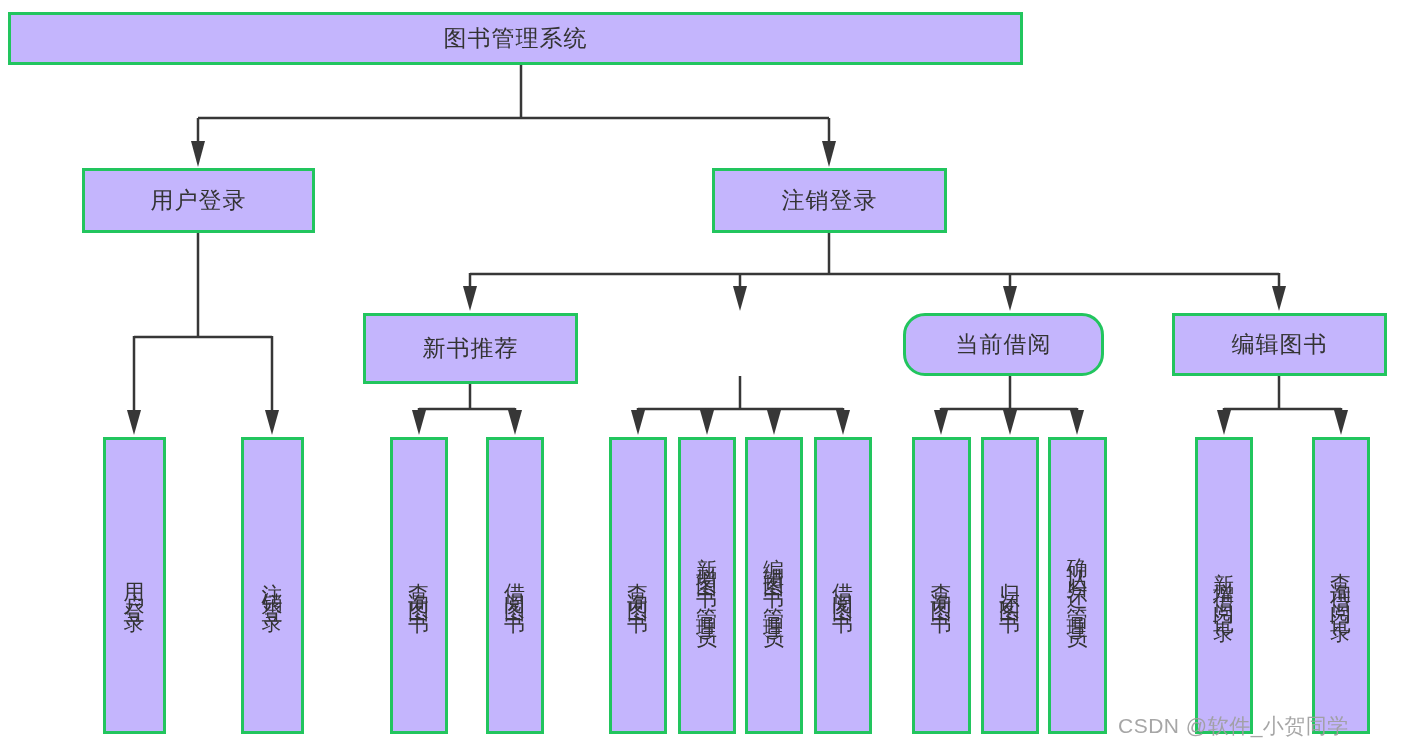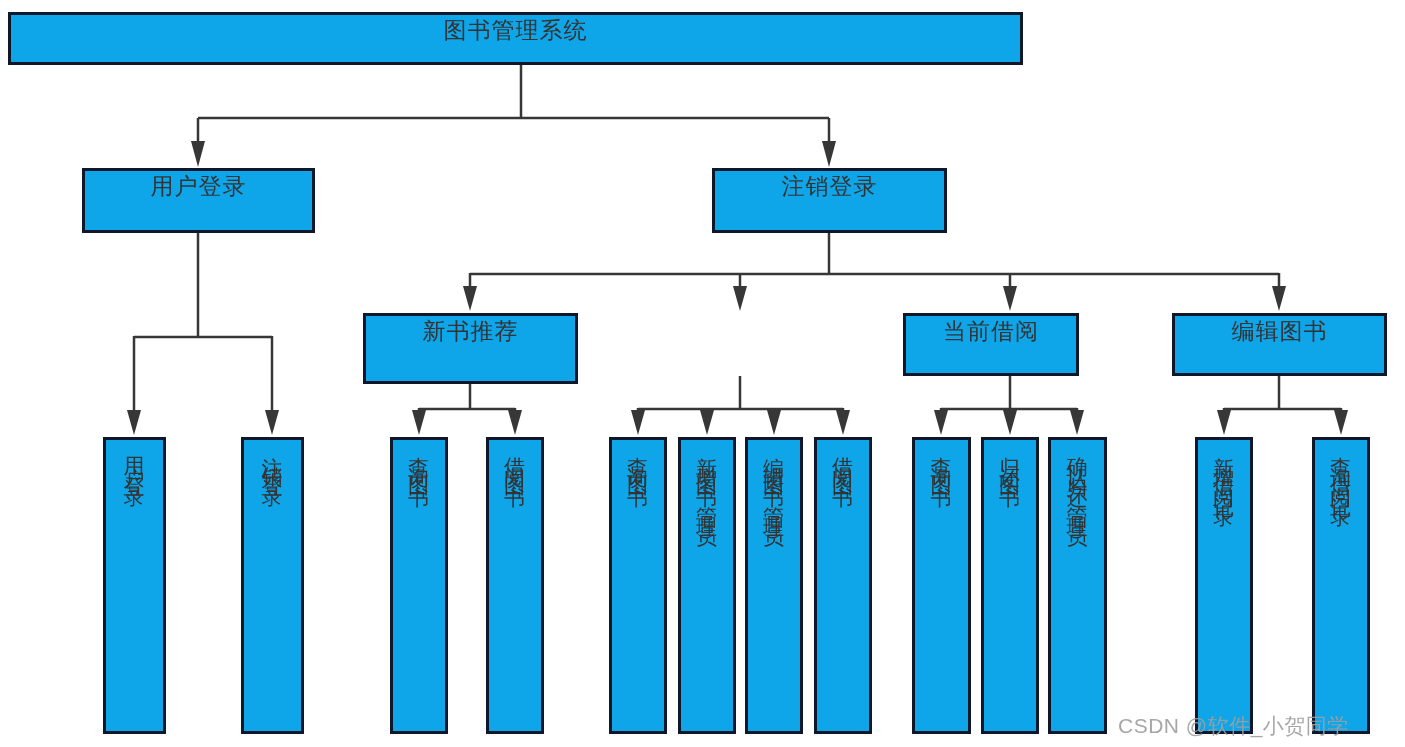--- a/index.html
+++ b/index.html
@@ -17,23 +17,24 @@
   }
   .wires {
     position: absolute;
     left: 0;
     top: 0;
     z-index: 1;
   }
   .box {
     position: absolute;
     box-sizing: border-box;
-    border: 3px solid #0f172a;
-    background: #0ea5e9;
+    border: 3px solid #22c55e;
+    background: #c4b5fd;
     display: flex;
+    align-items: center;
     justify-content: center;
     z-index: 2;
   }
   .hlabel {
     font-size: 23px;
     color: #333333;
     letter-spacing: 1px;
     white-space: nowrap;
   }
   .vlabel {
@@ -141,21 +142,21 @@
   <div class="box" style="left:82px; top:168px; width:233px; height:65px;">
     <span class="hlabel">用户登录</span>
   </div>
   <div class="box" style="left:712px; top:168px; width:235px; height:65px;">
     <span class="hlabel">注销登录</span>
   </div>
 
   <div class="box" style="left:363px; top:313px; width:215px; height:71px;">
     <span class="hlabel">新书推荐</span>
   </div>
-  <div class="box" style="left:903px; top:313px; width:176px; height:63px;">
+  <div class="box" style="left:903px; top:313px; width:201px; height:63px;border-radius:22px;">
     <span class="hlabel">当前借阅</span>
   </div>
   <div class="box" style="left:1172px; top:313px; width:215px; height:63px;">
     <span class="hlabel">编辑图书</span>
   </div>
 
   <div class="box" style="left:103px; top:437px; width:63px; height:297px;">
     <span class="vlabel">用户登录</span>
   </div>
   <div class="box" style="left:241px; top:437px; width:63px; height:297px;">

